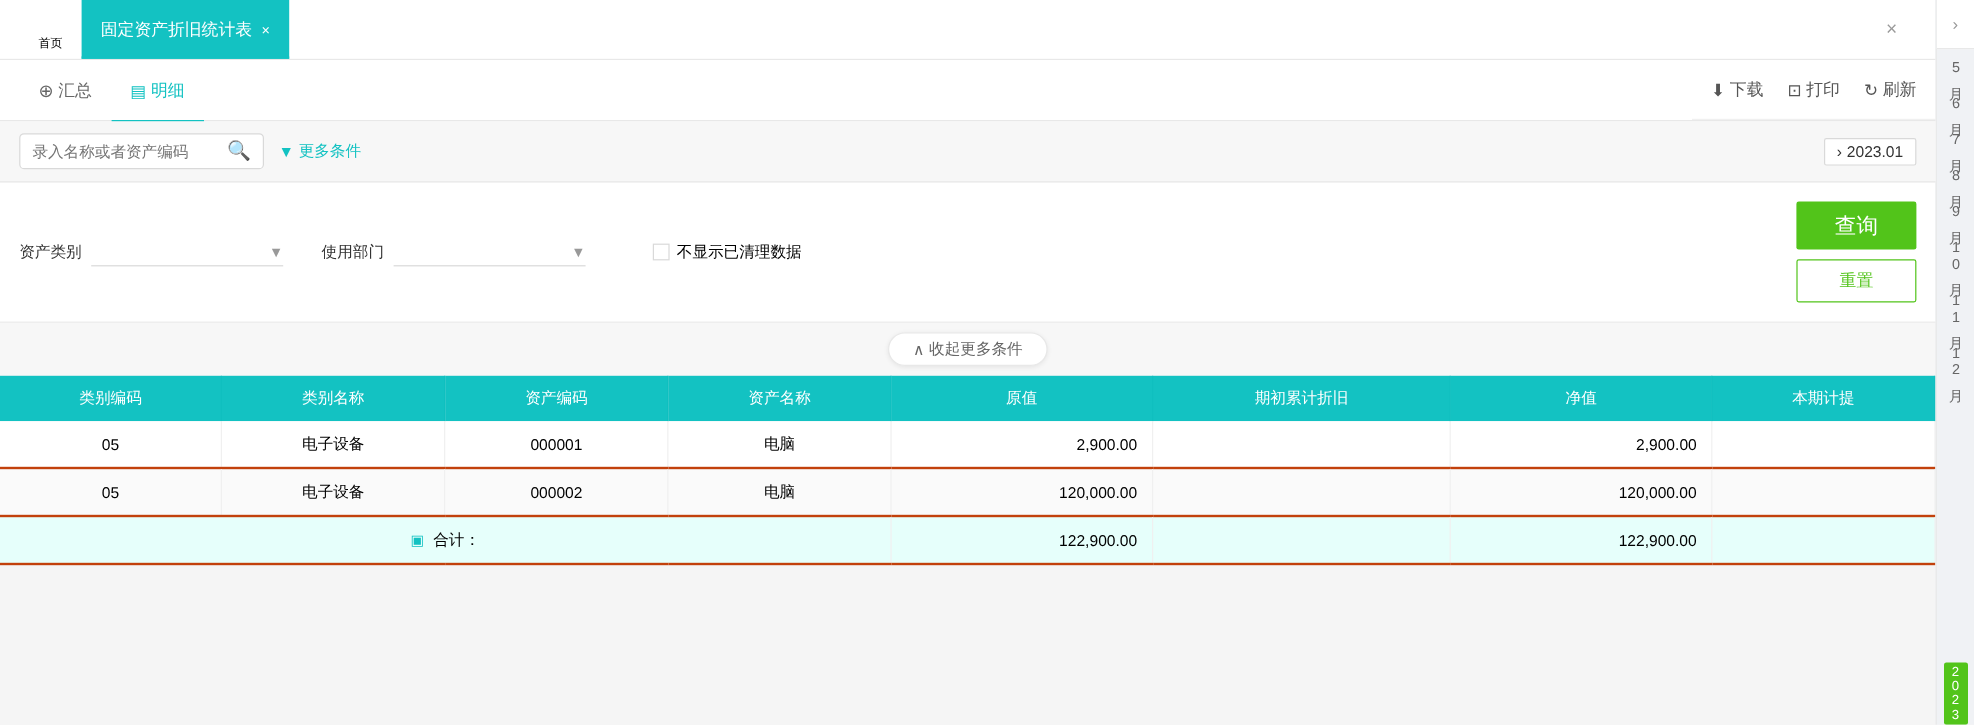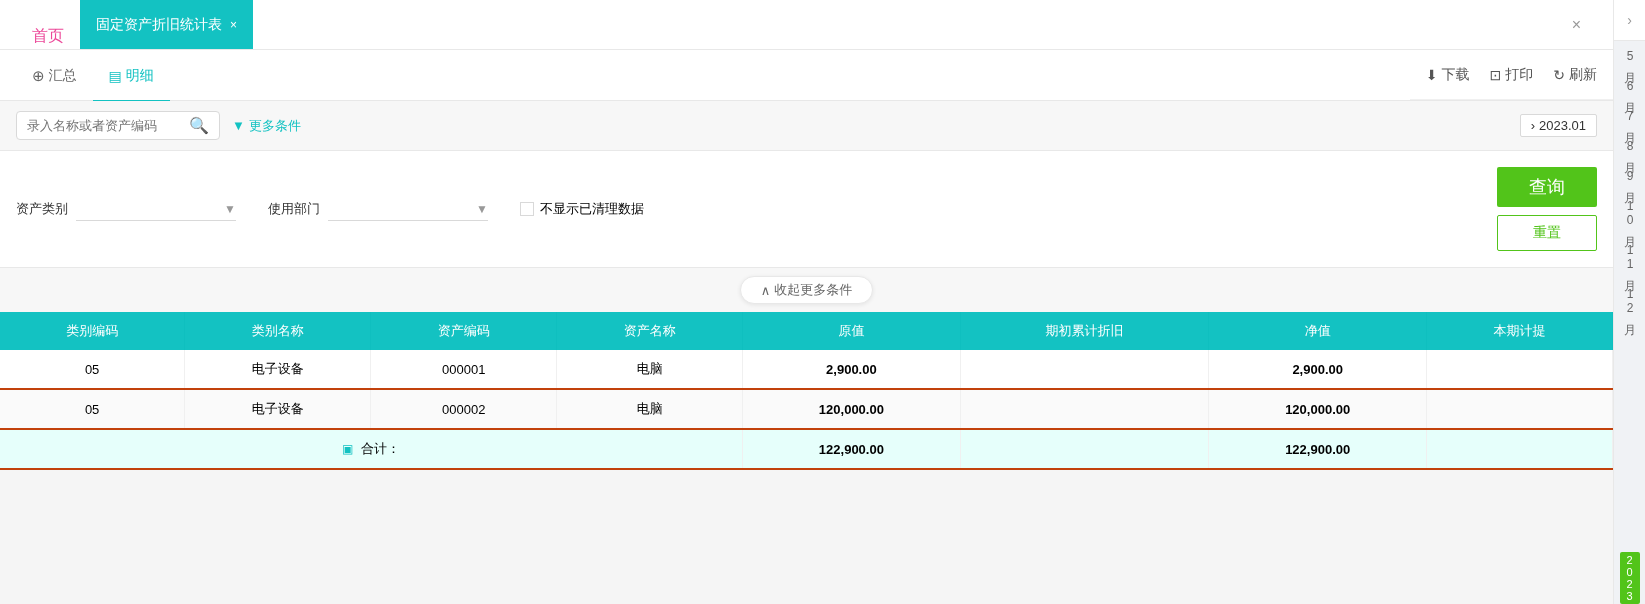--- a/index.html
+++ b/index.html
@@ -1,20 +1,20 @@
 <!DOCTYPE html>
 <html><head>
   <meta charset="utf-8">
   <style>
     * { box-sizing: border-box; margin: 0; padding: 0; font-family: 'Microsoft YaHei', Arial, sans-serif; }
     body { background: #f5f5f5; width: 1645px; height: 604px; overflow: hidden; display: flex; }
 
     
     .top-nav { display: flex; align-items: center; background: #fff; border-bottom: 1px solid #e8e8e8; height: 50px; padding: 0 16px; }
-    .nav-home { color: #ec4899; font-size: 16px; cursor: pointer; padding: 0 16px; margin-top: 23px; }
+    .nav-home { color: #000000; font-size: 10px; cursor: pointer; padding: 0 16px; margin-top: 23px; }
     .nav-tab { display: flex; align-items: center; background: #13c2c2; color: #fff; padding: 0 16px; height: 100%; font-size: 14px; cursor: pointer; position: relative; }
     .nav-tab .close-btn { margin-left: 8px; cursor: pointer; font-size: 12px; }
     .nav-tab::after { content: ''; position: absolute; bottom: 0; left: 0; right: 0; height: 2px; background: #13c2c2; }
 
     
     .sub-tabs { display: flex; align-items: flex-end; border-bottom: 2px solid #e8e8e8; padding: 0 16px; background: #fff; height: 50px; }
     .sub-tab { display: flex; align-items: center; padding: 0 16px; height: 100%; cursor: pointer; font-size: 14px; color: #666; border-bottom: 2px solid transparent; margin-bottom: -2px; }
     .sub-tab.active { color: #13c2c2; border-bottom-color: #13c2c2; }
     .sub-tab .tab-icon { margin-right: 4px; }
 
@@ -26,41 +26,41 @@
     .search-icon { color: #999; margin-left: 4px; }
     .filter-btn { display: flex; align-items: center; gap: 4px; color: #13c2c2; font-size: 13px; cursor: pointer; }
 
     
     .filter-area { background: #fff; padding: 16px; border-bottom: 1px solid #e8e8e8; }
     .filter-row { display: flex; align-items: center; gap: 32px; }
     .filter-item { display: flex; align-items: center; gap: 8px; font-size: 13px; color: #333; }
     .filter-select { display: flex; align-items: center; width: 160px; border-bottom: 1px solid #d9d9d9; padding: 4px 0; cursor: pointer; }
     .filter-select-text { flex: 1; color: #999; font-size: 13px; }
     .filter-select-arrow { color: #999; font-size: 12px; }
-    .filter-checkbox-item { display: flex; align-items: center; gap: 6px; font-size: 13px; }
+    .filter-checkbox-item { display: flex; align-items: center; gap: 6px; font-size: 13px; margin-left: 24px; }
     .checkbox { width: 14px; height: 14px; border: 1px solid #d9d9d9; background: #fff; }
     .filter-actions { margin-left: auto; display: flex; flex-direction: column; gap: 8px; }
     .btn-query { background: #52c41a; color: #fff; border: none; padding: 8px 32px; font-size: 18px; cursor: pointer; border-radius: 2px; width: 100px; }
     .btn-reset { background: #fff; color: #52c41a; border: 1px solid #52c41a; padding: 8px 21px; font-size: 14px; cursor: pointer; border-radius: 2px; width: 100px; }
 
     
     .collapse-btn { display: flex; justify-content: center; align-items: center; padding: 8px 0; background: #f7f7f7; }
     .collapse-inner { background: #fff; border: 1px solid #e8e8e8; border-radius: 16px; padding: 4px 20px; font-size: 13px; color: #666; cursor: pointer; display: flex; align-items: center; gap: 4px; box-shadow: 0 1px 4px rgba(0,0,0,0.08); }
 
     
     .table-wrap { flex: 1; overflow: auto; }
     table { width: 100%; border-collapse: collapse; font-size: 13px; }
     thead tr { background: #13c2c2; color: #fff; }
     thead th { padding: 10px 12px; text-align: center; font-weight: normal; border-right: 1px solid #0fbfbf; white-space: nowrap; }
     tbody tr { background: #fff; }
     tbody tr:nth-child(even) { background: #fafafa; }
     tbody td { padding: 10px 12px; text-align: center; border-bottom: 2px solid #c2410c; border-right: 1px solid #f0f0f0; }
     tbody tr.total-row { background: #e6fffb; font-weight: normal; }
     .total-icon { color: #13c2c2; margin-right: 4px; font-size: 12px; }
-    .num-cell { text-align: center; font-weight: bold; }
+    .num-cell { text-align: right; }
 
     
     .right-sidebar { width: 32px; background: #f0f2f5; display: flex; flex-direction: column; align-items: center; border-left: 1px solid #e8e8e8; }
     .sidebar-arrow { width: 100%; display: flex; justify-content: center; align-items: center; padding: 12px 0; cursor: pointer; color: #999; font-size: 14px; border-bottom: 1px solid #e8e8e8; background: #fff; }
     .month-list { display: flex; flex-direction: column; align-items: center; flex: 1; overflow-y: auto; }
     .month-item { writing-mode: vertical-rl; text-orientation: upright; font-size: 12px; color: #666; padding: 8px 6px; cursor: pointer; white-space: nowrap; }
     .year-badge { background: #52c41a; color: #fff; font-size: 11px; padding: 2px 4px; writing-mode: vertical-rl; text-orientation: upright; margin-top: 4px; border-radius: 2px; }
 
     
     .search-bar-container { position: relative; display: flex; align-items: center; padding: 10px 16px; background: #f7f7f7; border-bottom: 1px solid #e8e8e8; gap: 12px; }

